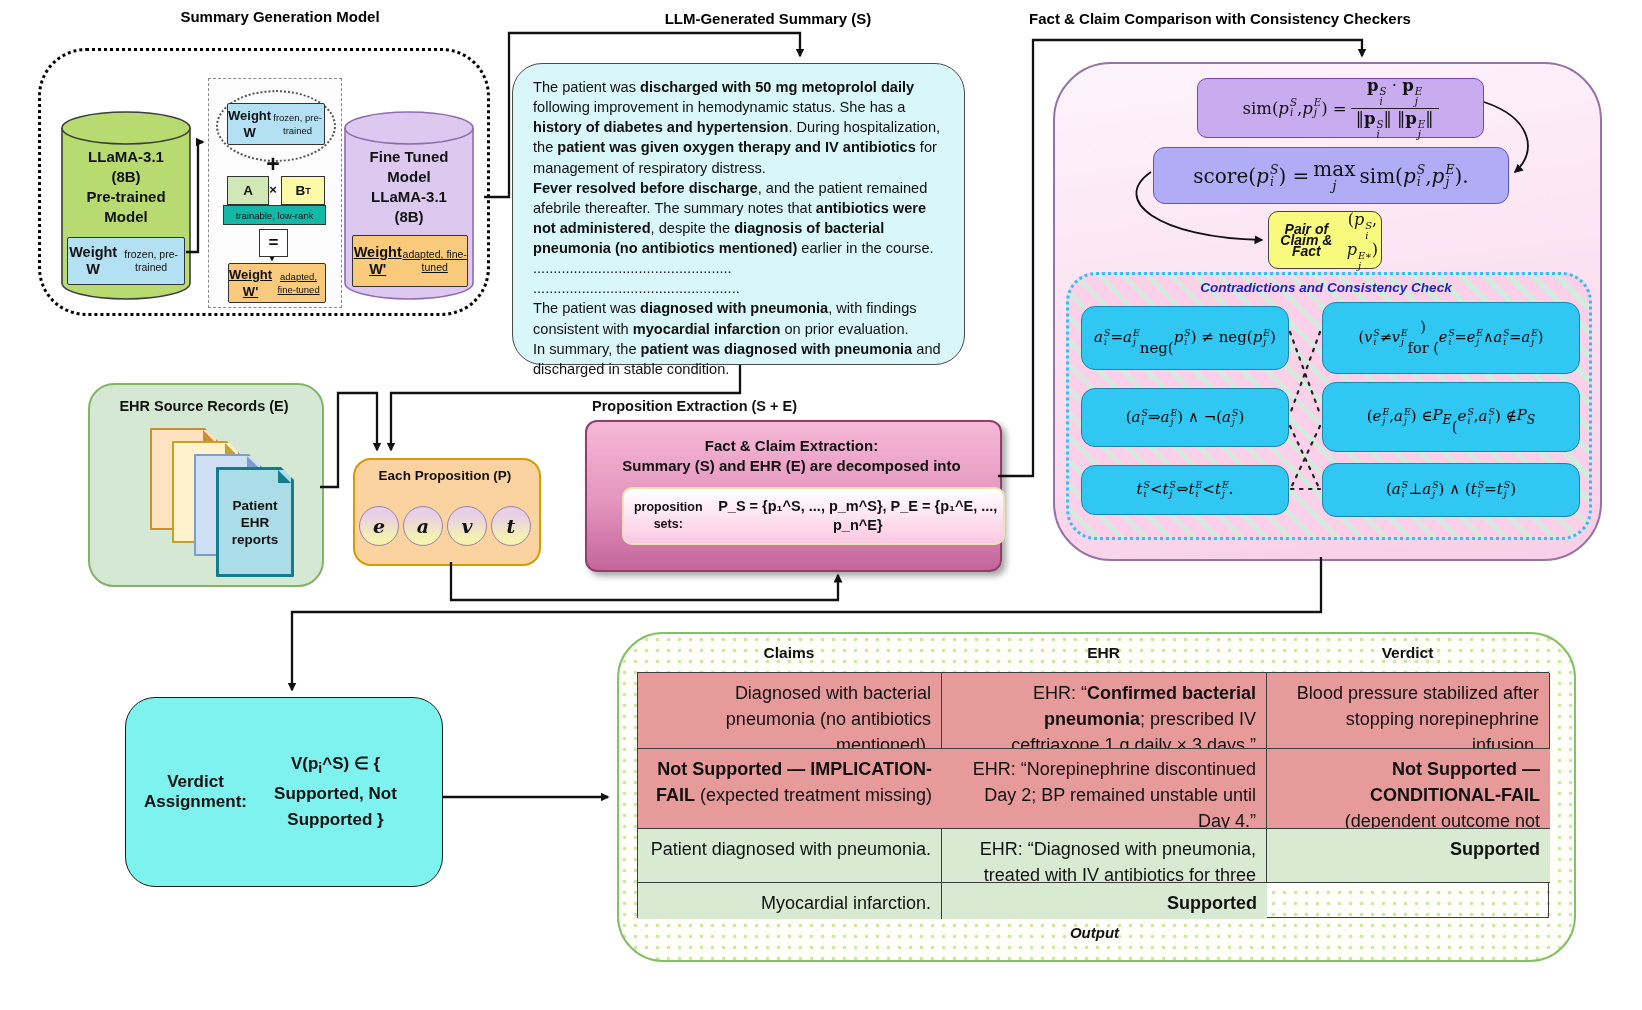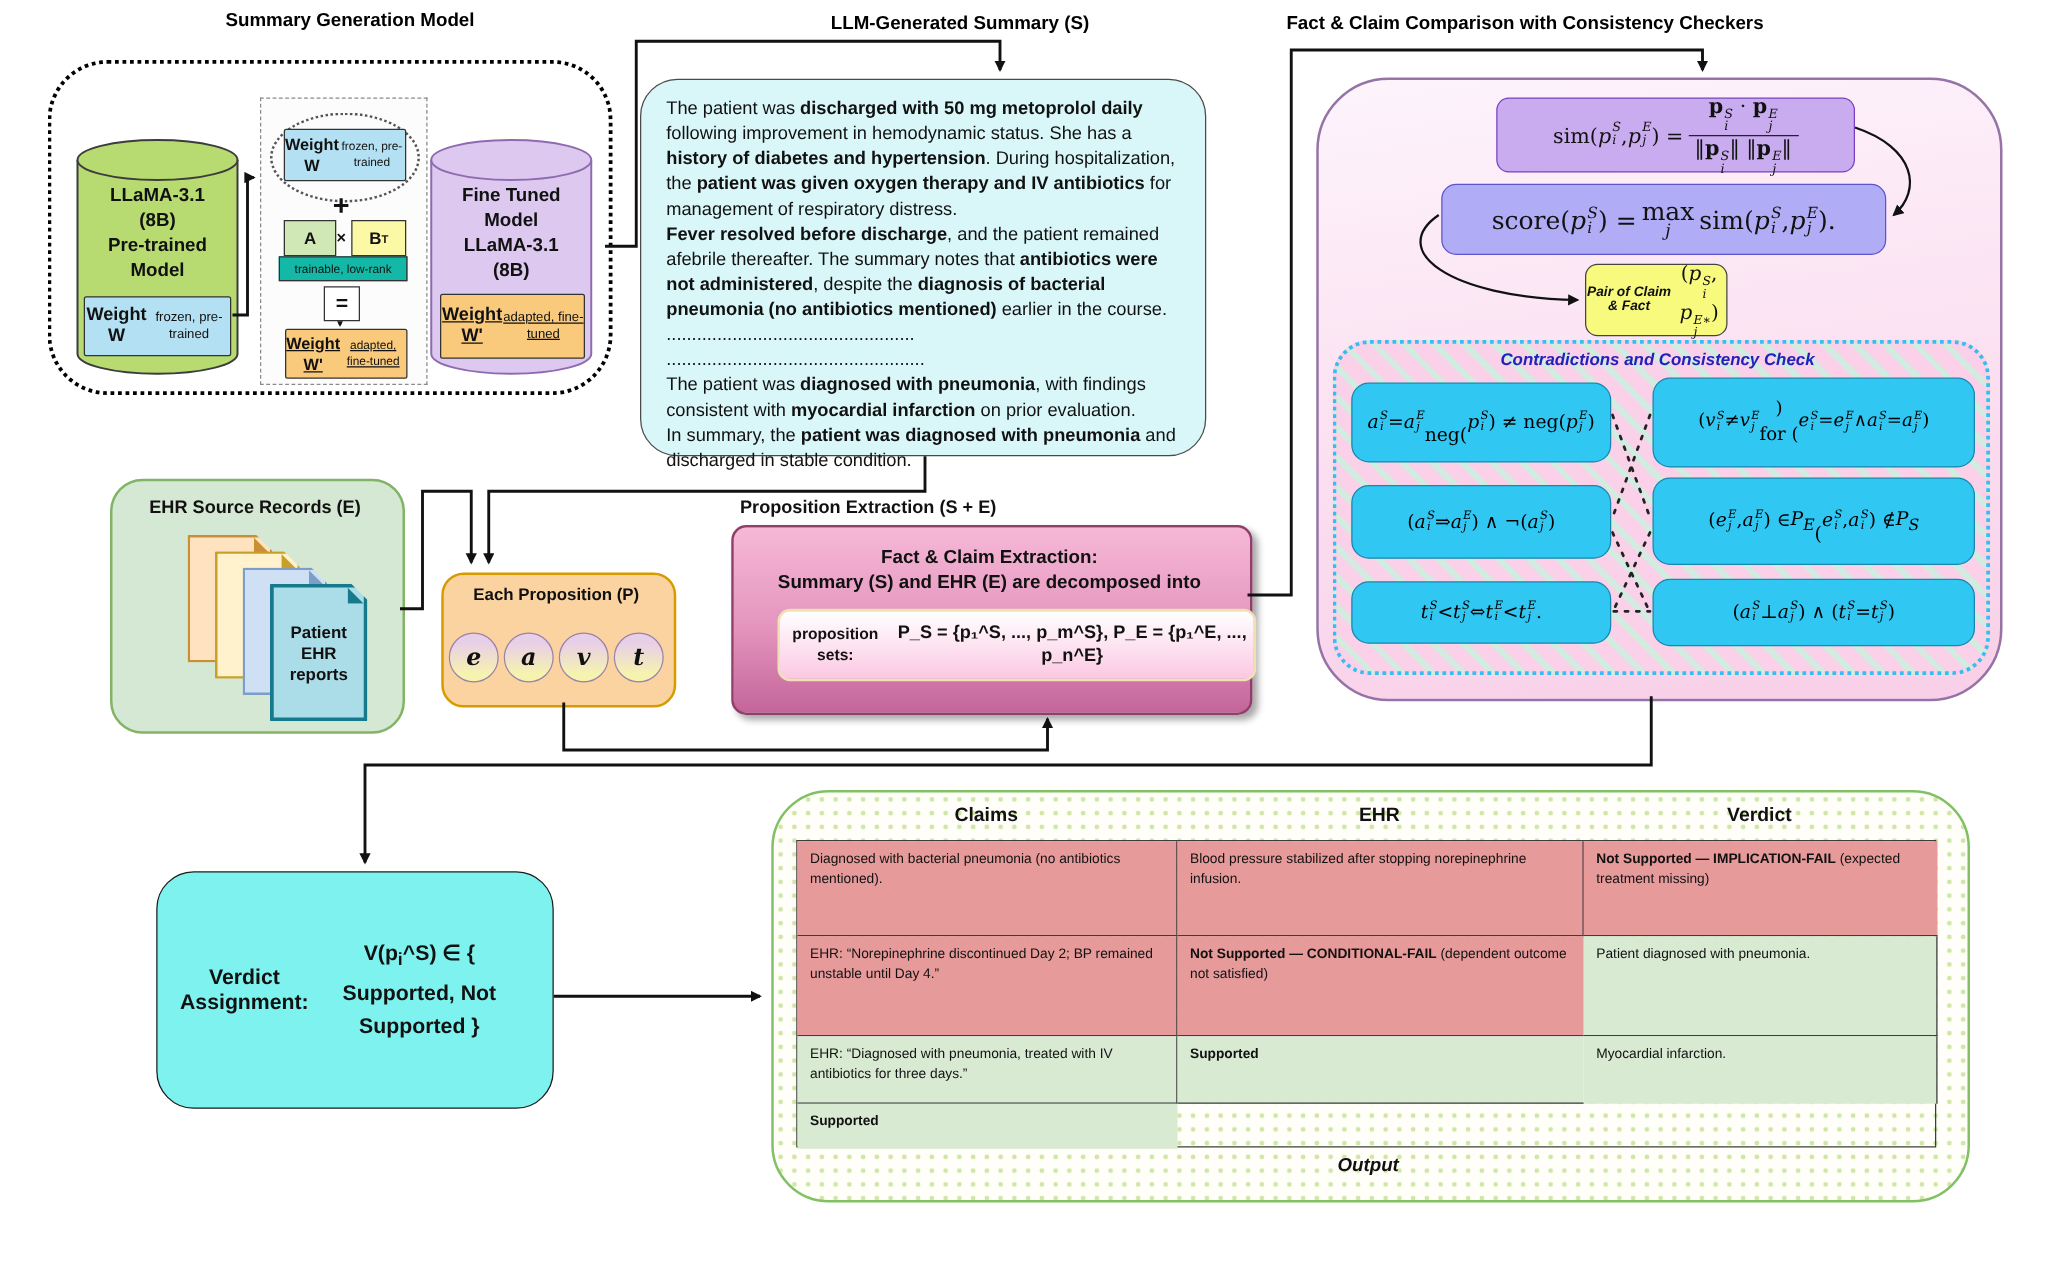--- a/index.html
+++ b/index.html
@@ -50,41 +50,41 @@
   .pe-l1{left:585px;top:437px;width:413px;font-weight:bold;font-size:15px;text-align:center;z-index:4;}
   .pe-l2{left:585px;top:457px;width:413px;font-weight:bold;font-size:15px;text-align:center;z-index:4;}
   .pe-inner{left:602px;top:487px;width:379px;height:54px;background:linear-gradient(#ffffff 0%,#fbc8e2 100%);border:2px solid #efe0b8;border-radius:10px;z-index:3;margin-left:20px;}
   .pe-sets1{font-weight:bold;font-size:12.5px;line-height:17px;}
   .pe-sets2{font-weight:bold;font-size:14.5px;line-height:19px;}
   .fc-box{left:1053px;top:62px;width:545px;height:495px;background:linear-gradient(172deg,#fdf4fc 0%,#fbdff0 55%,#f8cfe8 100%);border:2px solid #9673a6;border-radius:58px;z-index:1;}
   .serif{font-family:"DejaVu Serif",serif;}
   .sim-box{left:1197px;top:78px;width:285px;height:58px;background:#c9abf0;border:1.6px solid #7a3fc0;border-radius:10px;font-size:16.5px;z-index:4;}
   .score-box{left:1153px;top:147px;width:354px;height:55px;background:#b0acf5;border:1.6px solid #5c55cc;border-radius:12px;font-size:20px;z-index:4;}
   .pair-box{left:1268px;top:211px;width:112px;height:56px;background:#f8fa7e;border:1.6px solid #444;border-radius:10px;z-index:4;}
-  .pair-label{font-weight:bold;font-style:italic;font-size:11px;line-height:11px;text-align:center;}
+  .pair-label{font-weight:bold;font-style:italic;font-size:14px;line-height:11px;text-align:center;}
   .pair-math{font-size:16px;line-height:19px;}
   .contra-box{left:1066px;top:272px;width:520px;height:262px;border:3.5px dotted #38bdf0;border-radius:30px;background:repeating-linear-gradient(45deg,rgba(196,245,221,0.75) 0 5px,rgba(0,0,0,0) 5px 17px),#fad1e8;z-index:2;}
   .contra-title{left:1066px;top:280px;width:520px;font-weight:bold;font-style:italic;font-size:13.5px;color:#2222bb;text-align:center;z-index:4;}
   .chk{background:#30c7f3;border:1.6px solid #1886ad;border-radius:14px;font-size:15px;line-height:1.45;z-index:4;color:#000;}
   
   .ss{display:inline-flex;flex-direction:column;align-items:flex-start;vertical-align:-0.42em;line-height:0.95;font-size:0.62em;margin-left:1px;font-style:italic;}
   .frac{display:inline-flex;flex-direction:column;text-align:center;vertical-align:middle;margin-left:4px;line-height:1.15;}
   .fnum{border-bottom:1.4px solid #222;padding:0 5px 1px 5px;}
   .fden{padding:1px 5px 0 5px;}
   .maxj{display:inline-flex;flex-direction:column;align-items:center;line-height:0.95;vertical-align:middle;margin:0 4px;}
   .maxj .mj{font-size:0.68em;font-style:italic;}
   
   .verdict-box{left:125px;top:697px;width:318px;height:190px;background:#7df2ee;border:1.8px solid #1c1c1c;border-radius:30px;z-index:2;padding:0 18px;box-sizing:border-box;}
   .verdict-box .v1{font-weight:bold;font-size:17px;}
   .verdict-box .v2{font-weight:bold;font-size:17px;line-height:26px;}
   
   .out-box{left:617px;top:632px;width:955px;height:326px;border:2px solid #82c163;border-radius:46px;background-image:radial-gradient(circle,#cfe7a6 1.7px,rgba(0,0,0,0) 2.1px);background-size:11px 11px;background-color:#fffef9;z-index:1;}
   .th{font-weight:bold;font-size:15.5px;z-index:4;text-align:center;}
   .table{left:637px;top:672px;width:912px;height:246px;display:grid;grid-template-columns:304px 325px 283px;grid-template-rows:76px 80px 54px 36px;border:1.6px solid #3d3d3d;box-sizing:border-box;z-index:3;}
-  .cell{border-right:1.4px solid #3d3d3d;border-bottom:1.4px solid #3d3d3d;padding:7px 10px 4px 10px;font-size:11px;line-height:1.45;box-sizing:border-box;overflow:hidden;}
+  .cell{border-right:1.4px solid #3d3d3d;border-bottom:1.4px solid #3d3d3d;padding:7px 10px 4px 10px;font-size:18px;line-height:1.45;box-sizing:border-box;overflow:hidden;text-align:right;}
   .cell.last-col{border-right:none;}
   .cell.last-row{border-bottom:none;}
   .bg-red{background:#e79a9a;}
   .bg-green{background:#d9ead3;}
   .out-caption{left:617px;top:924px;width:955px;font-weight:bold;font-style:italic;font-size:15px;text-align:center;z-index:4;}
 </style>
 </head>
 <body>
 
 <div id="canvas">
@@ -339,20 +339,21 @@
     <div class="v2">V(p<sub>i</sub>^S) ∈ { Supported, Not Supported }</div>
   </div>
 
   <div class="abs out-box"></div>
   <div class="abs th" style="left:637px;top:644px;width:304px;">Claims</div>
   <div class="abs th" style="left:941px;top:644px;width:325px;">EHR</div>
   <div class="abs th" style="left:1266px;top:644px;width:283px;">Verdict</div>
 
   <div class="abs table">
     <div class="cell bg-red">Diagnosed with bacterial pneumonia (no antibiotics mentioned).</div>
+    <div class="cell bg-red">EHR: “<b>Confirmed bacterial pneumonia</b>; prescribed IV ceftriaxone 1 g daily × 3 days.”</div>
     <div class="cell bg-red">Blood pressure stabilized after stopping norepinephrine infusion.</div>
 
     <div class="cell bg-red last-col"><b>Not Supported — IMPLICATION-FAIL</b> (expected treatment missing)</div>
     <div class="cell bg-red">EHR: “Norepinephrine discontinued Day 2; BP remained unstable until Day 4.”</div>
     <div class="cell bg-red last-col"><b>Not Supported — CONDITIONAL-FAIL</b> (dependent outcome not satisfied)</div>
 
     <div class="cell bg-green">Patient diagnosed with pneumonia.</div>
     <div class="cell bg-green">EHR: “Diagnosed with pneumonia, treated with IV antibiotics for three days.”</div>
     <div class="cell bg-green last-col"><b>Supported</b></div>
 

